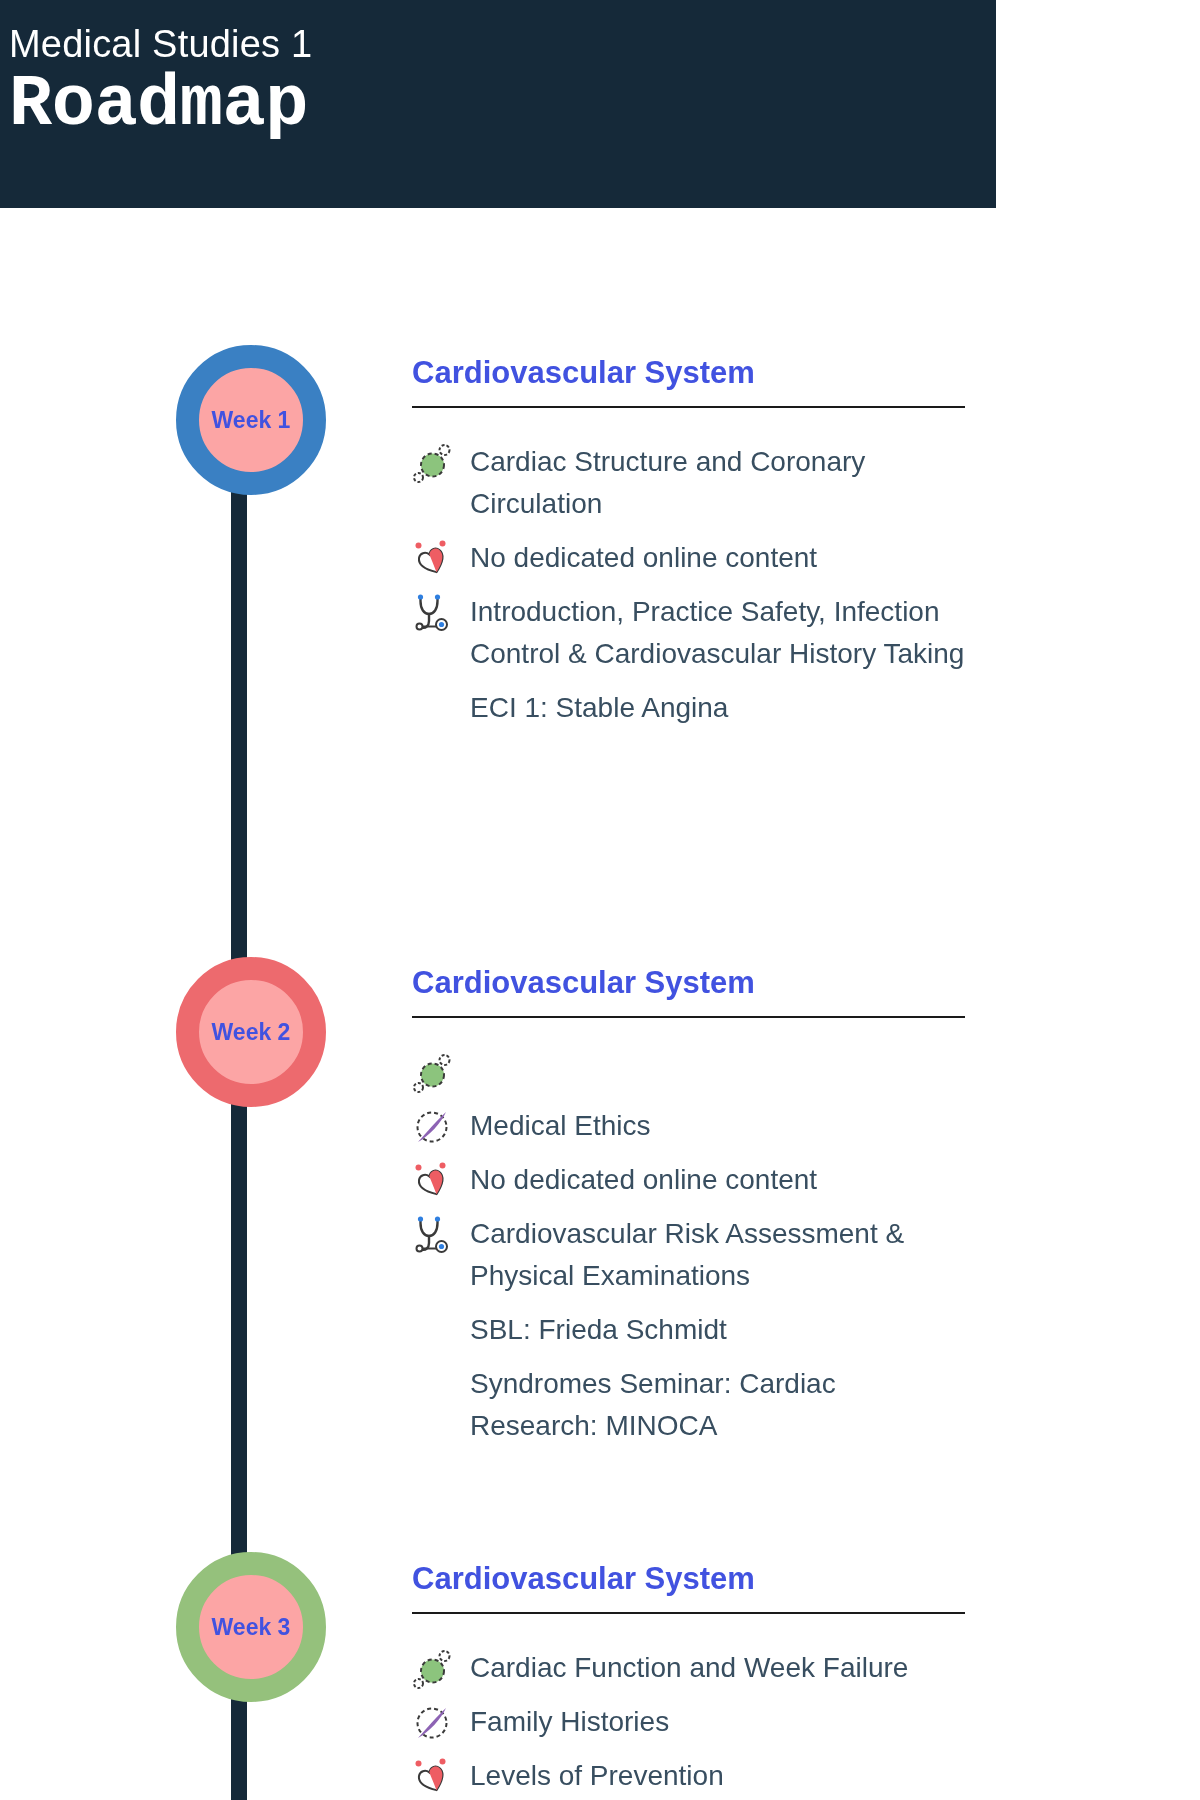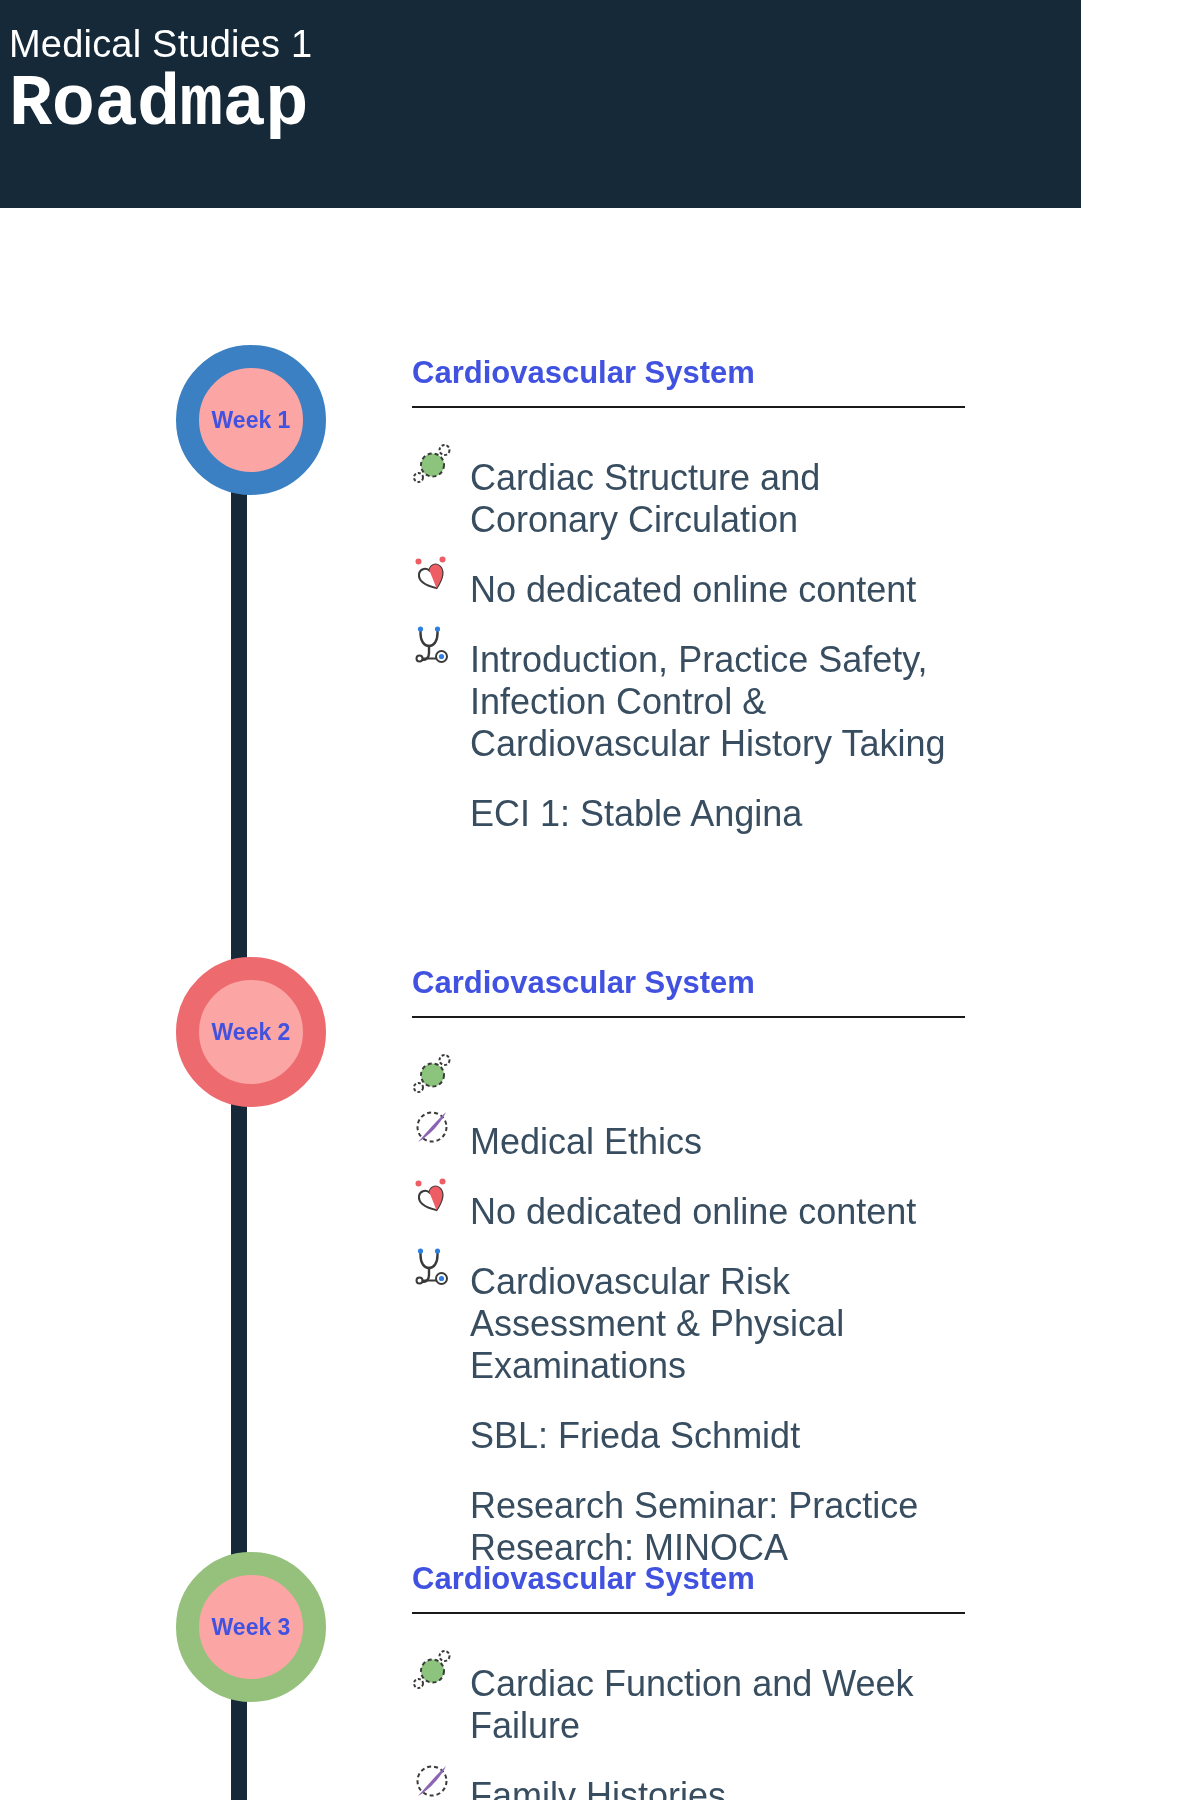--- a/index.html
+++ b/index.html
@@ -13,21 +13,21 @@
   .page{
     position:relative;
     width:1200px;height:1800px;
     background:#ffffff;
     overflow:hidden;
     font-family:"Liberation Sans", sans-serif;
   }
   
   .header{
     position:absolute;top:0;left:0;
-    width:1081px;height:208px;
+    width:996px;height:208px;
     background:var(--navy);
     padding:22px 0 0 9px;
     color:#ffffff;
   }
   .course-name{
     font-size:38px;
     font-weight:400;
     letter-spacing:0.2px;
     line-height:1.2;
   }
@@ -90,23 +90,22 @@
   .item-icon{
     flex:0 0 40px;
     width:40px;height:40px;
     margin-right:18px;
     margin-top:2px;
   }
   .item-icon svg{display:block;width:40px;height:40px;}
   .item-text{
     flex:1;
     color:var(--ink);
-    font-size:36px;
+    font-size:28px;
     line-height:42px;
-    margin-top:16px;
   }
 </style>
 </head>
 <body>
 
 <div class="page">
 
   <header class="header">
     <div class="course-name">Medical Studies 1</div>
     <h1 class="page-title">Roadmap</h1>
@@ -232,21 +231,21 @@
     <span class="item-text">Cardiovascular Risk Assessment &amp; Physical Examinations</span>
   </li>
 
   <li class="item">
     <span class="item-icon"></span>
     <span class="item-text">SBL: Frieda Schmidt</span>
   </li>
 
   <li class="item">
     <span class="item-icon"></span>
-    <span class="item-text">Research Seminar: Practice Research: MINOCA</span>
+    <span class="item-text">Syndromes Seminar: Cardiac Research: MINOCA</span>
   </li>
 </ul>
     </section>
   </div>
 
   <div class="week">
     <div class="milestone" style="top: 1552px; border-color: rgb(149, 193, 124);">
       <span class="week-label">Week 3</span>
     </div>
     <section class="week-section" style="top: 1558px;">

